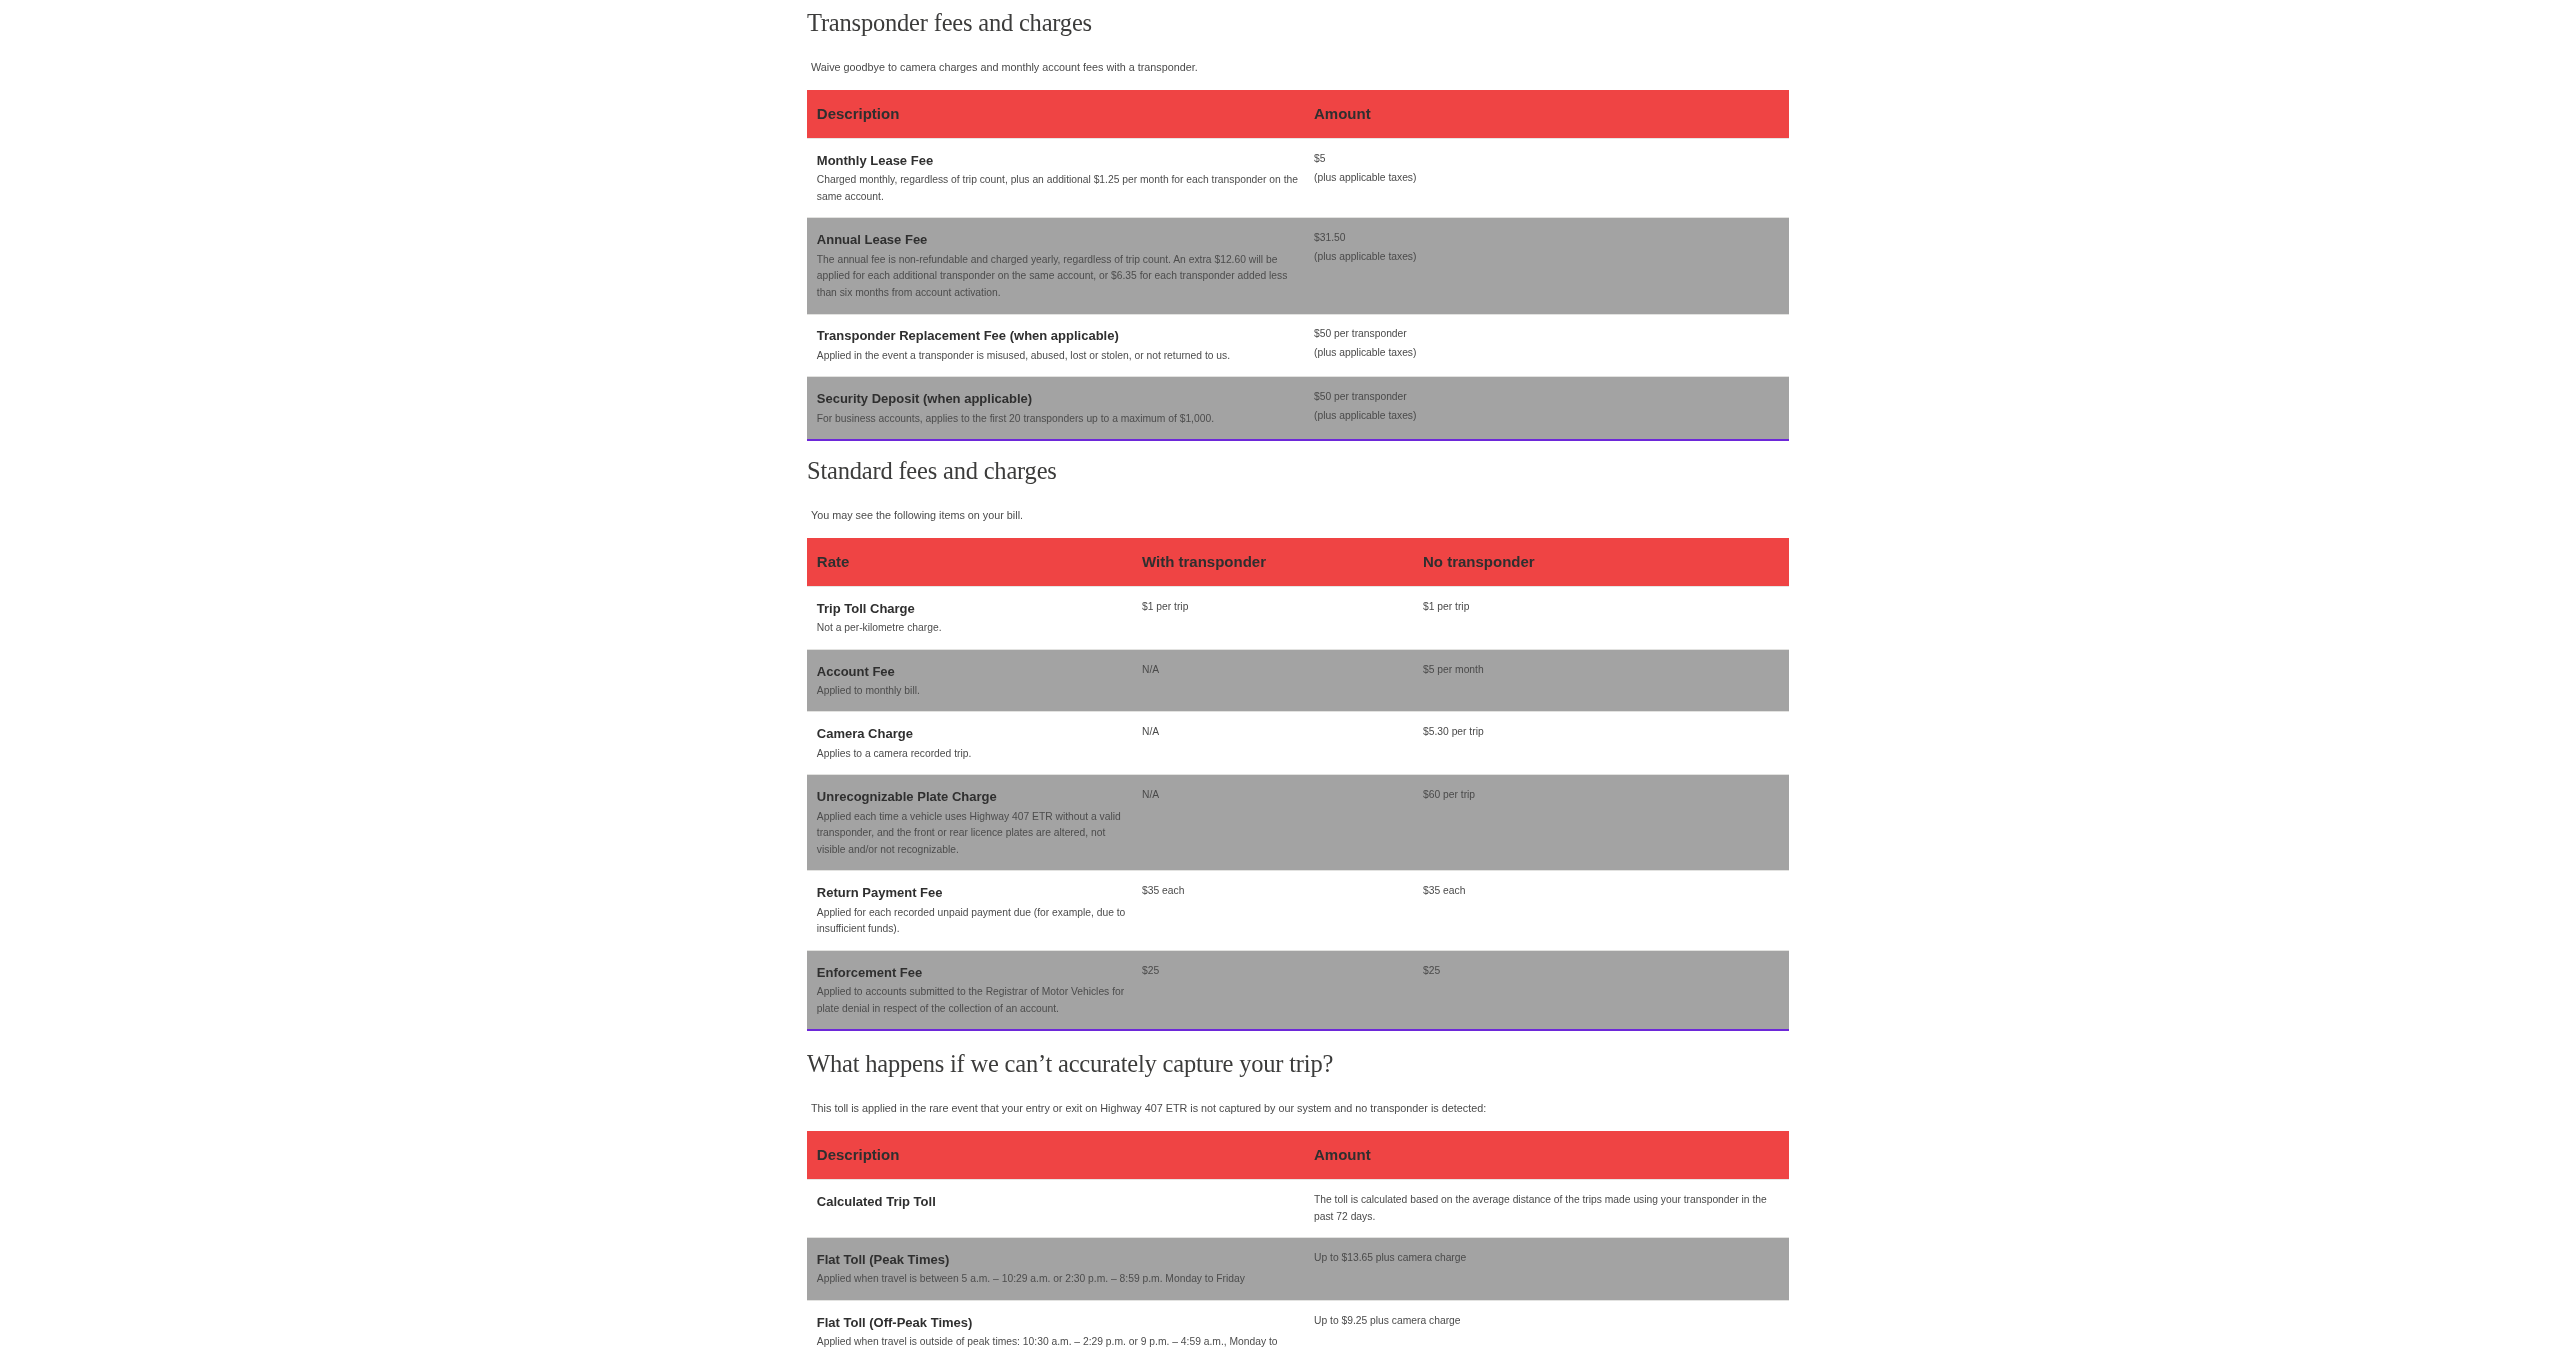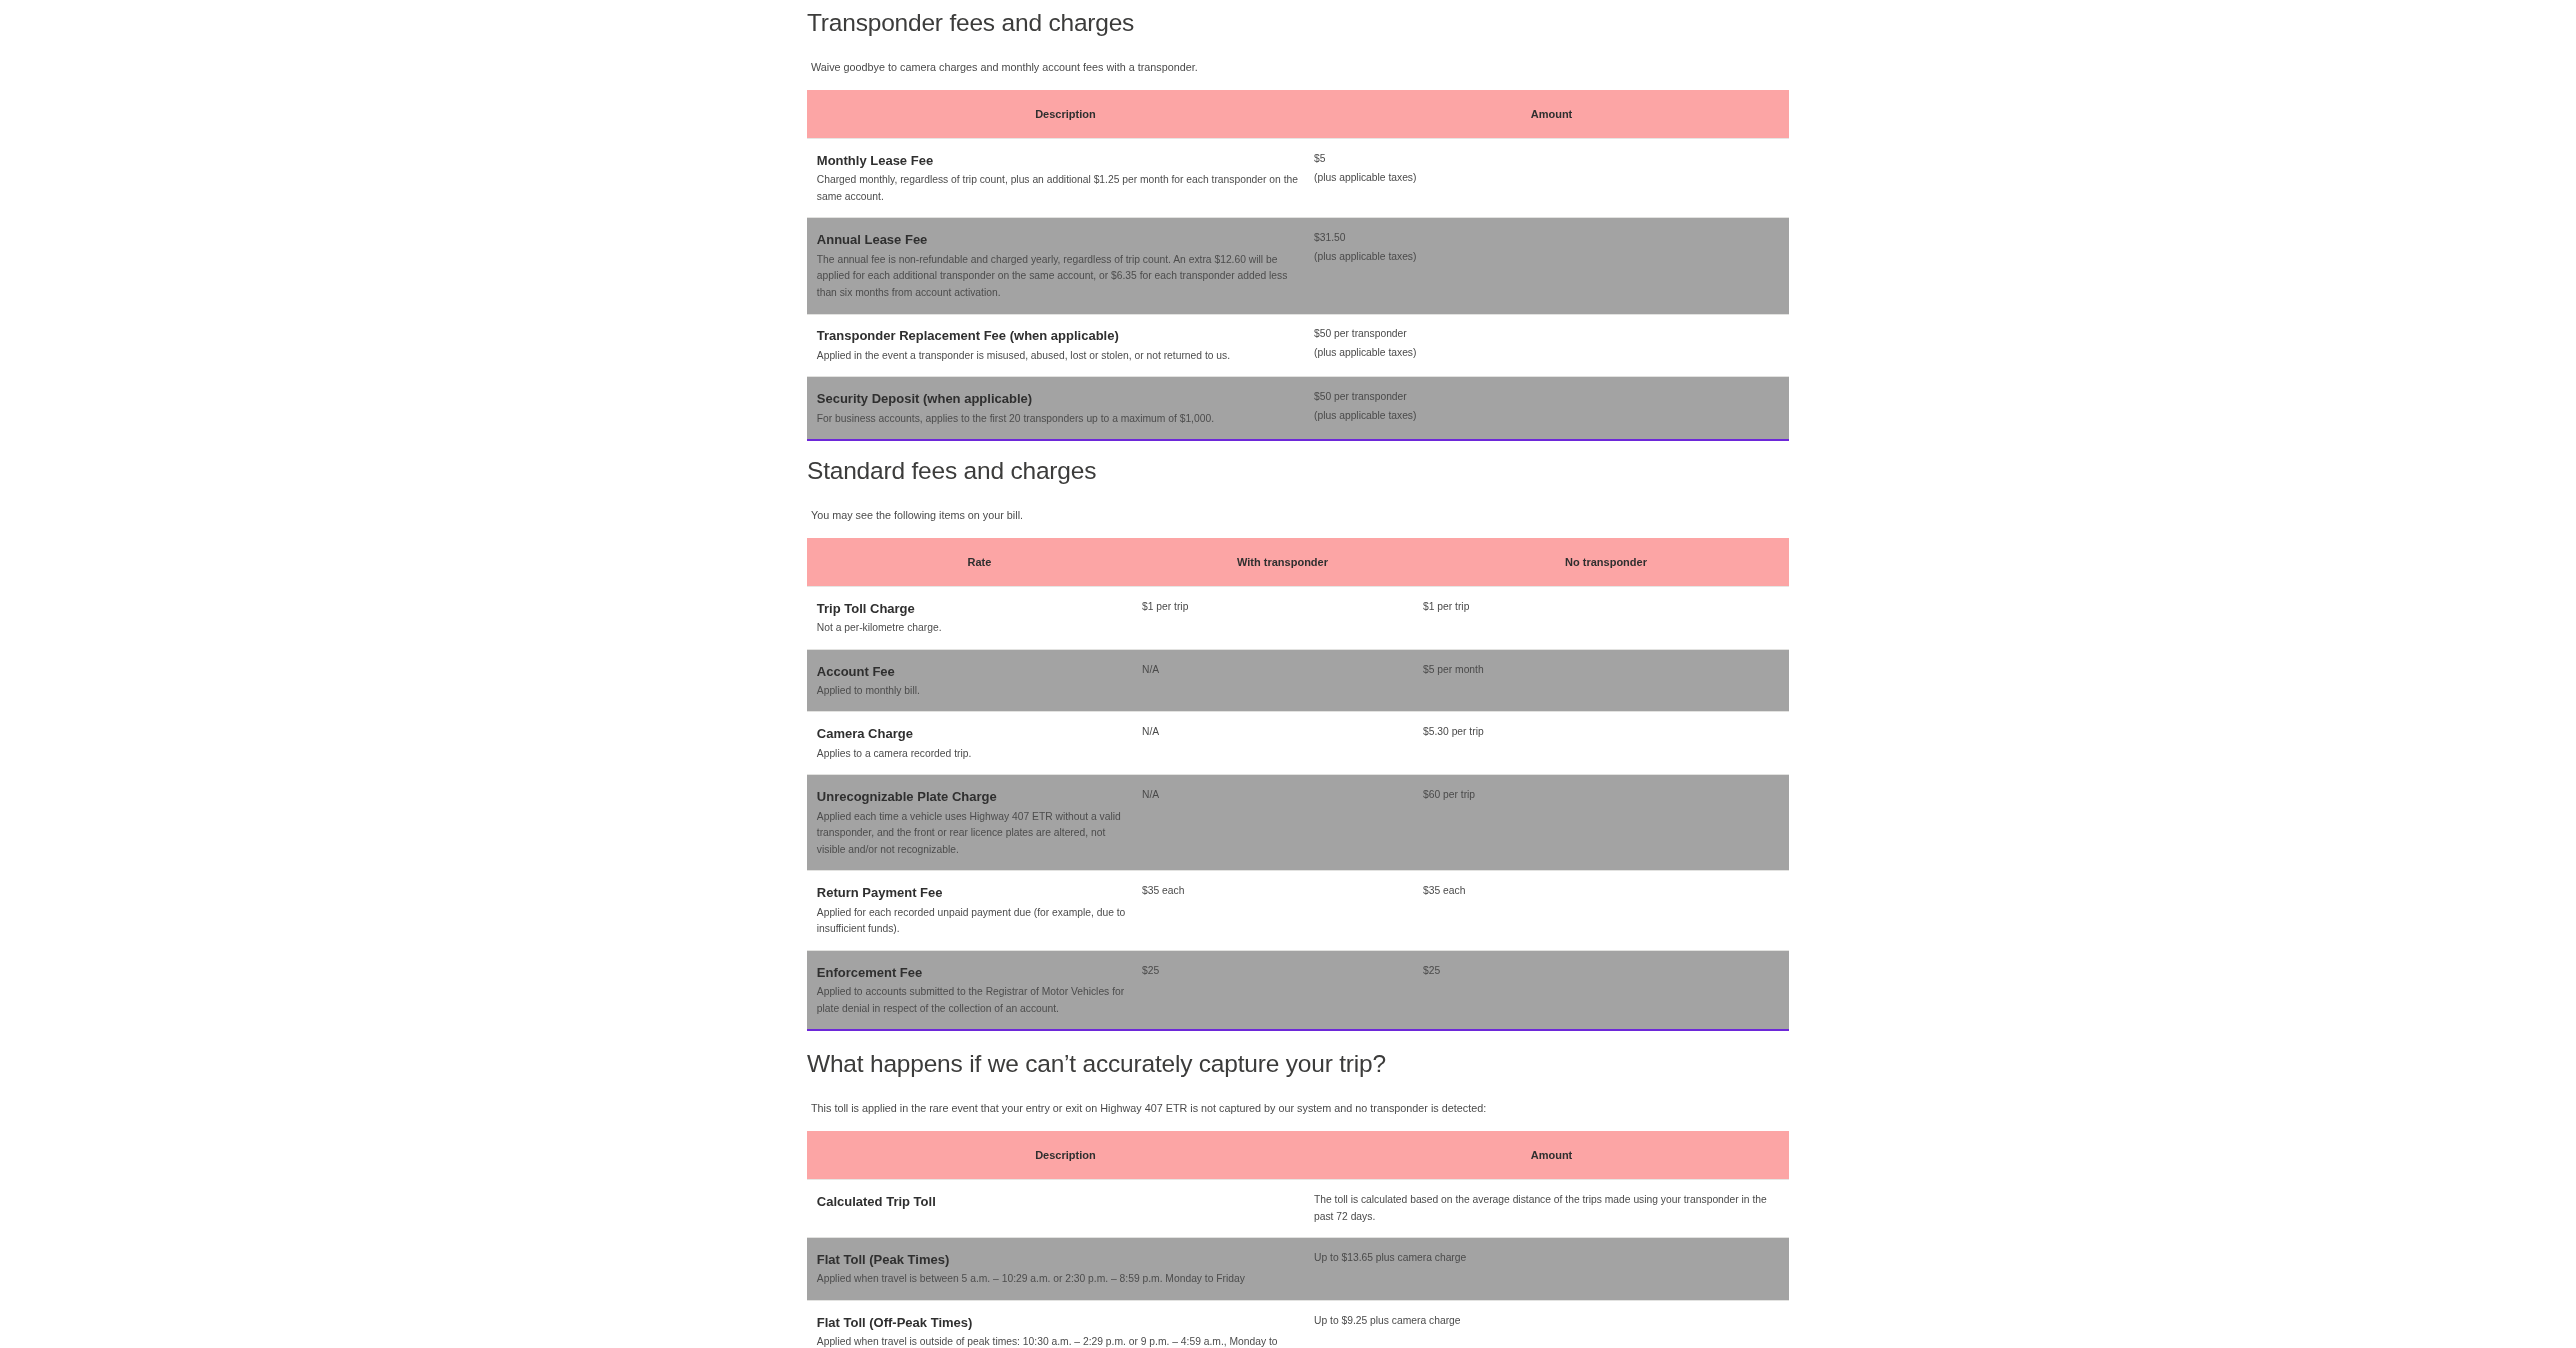--- a/index.html
+++ b/index.html
@@ -35,20 +35,21 @@
   .section { }
 
   .section-title {
     font-size: 24.5px;
     font-weight: 300;
     color: #3c3c3b;
     letter-spacing: -0.2px;
     line-height: 1.2;
     margin: 0;
     padding: 0;
+    font-family: Liberation Serif, serif;
   }
   .section-1 .section-title { padding-top: 7.9px; }
   .section-2 .section-title { padding-top: 14.7px; }
   .section-3 .section-title { padding-top: 17.7px; }
 
   .section-intro {
     font-size: 10.8px;
     font-weight: 400;
     color: #4a4a4a;
     line-height: 1.5;
@@ -59,23 +60,23 @@
   
   .fee-table {
     width: 982px;
     border-collapse: collapse;
     table-layout: fixed;
     margin-top: 14.7px;
     font-size: 10.3px;
   }
 
   .fee-table thead th {
-    background: #fca5a5;
-    text-align: center;
-    font-size: 11px;
+    background: #ef4444;
+    text-align: left;
+    font-size: 15px;
     font-weight: 700;
     color: #2f2f2f;
     padding: 12.8px 0 12.8px 0;
     height: 22.6px;
     vertical-align: middle;
     border: none;
   }
   .fee-table thead th.c1 { padding-left: 9.8px; }
 
   .fee-table tbody td {

